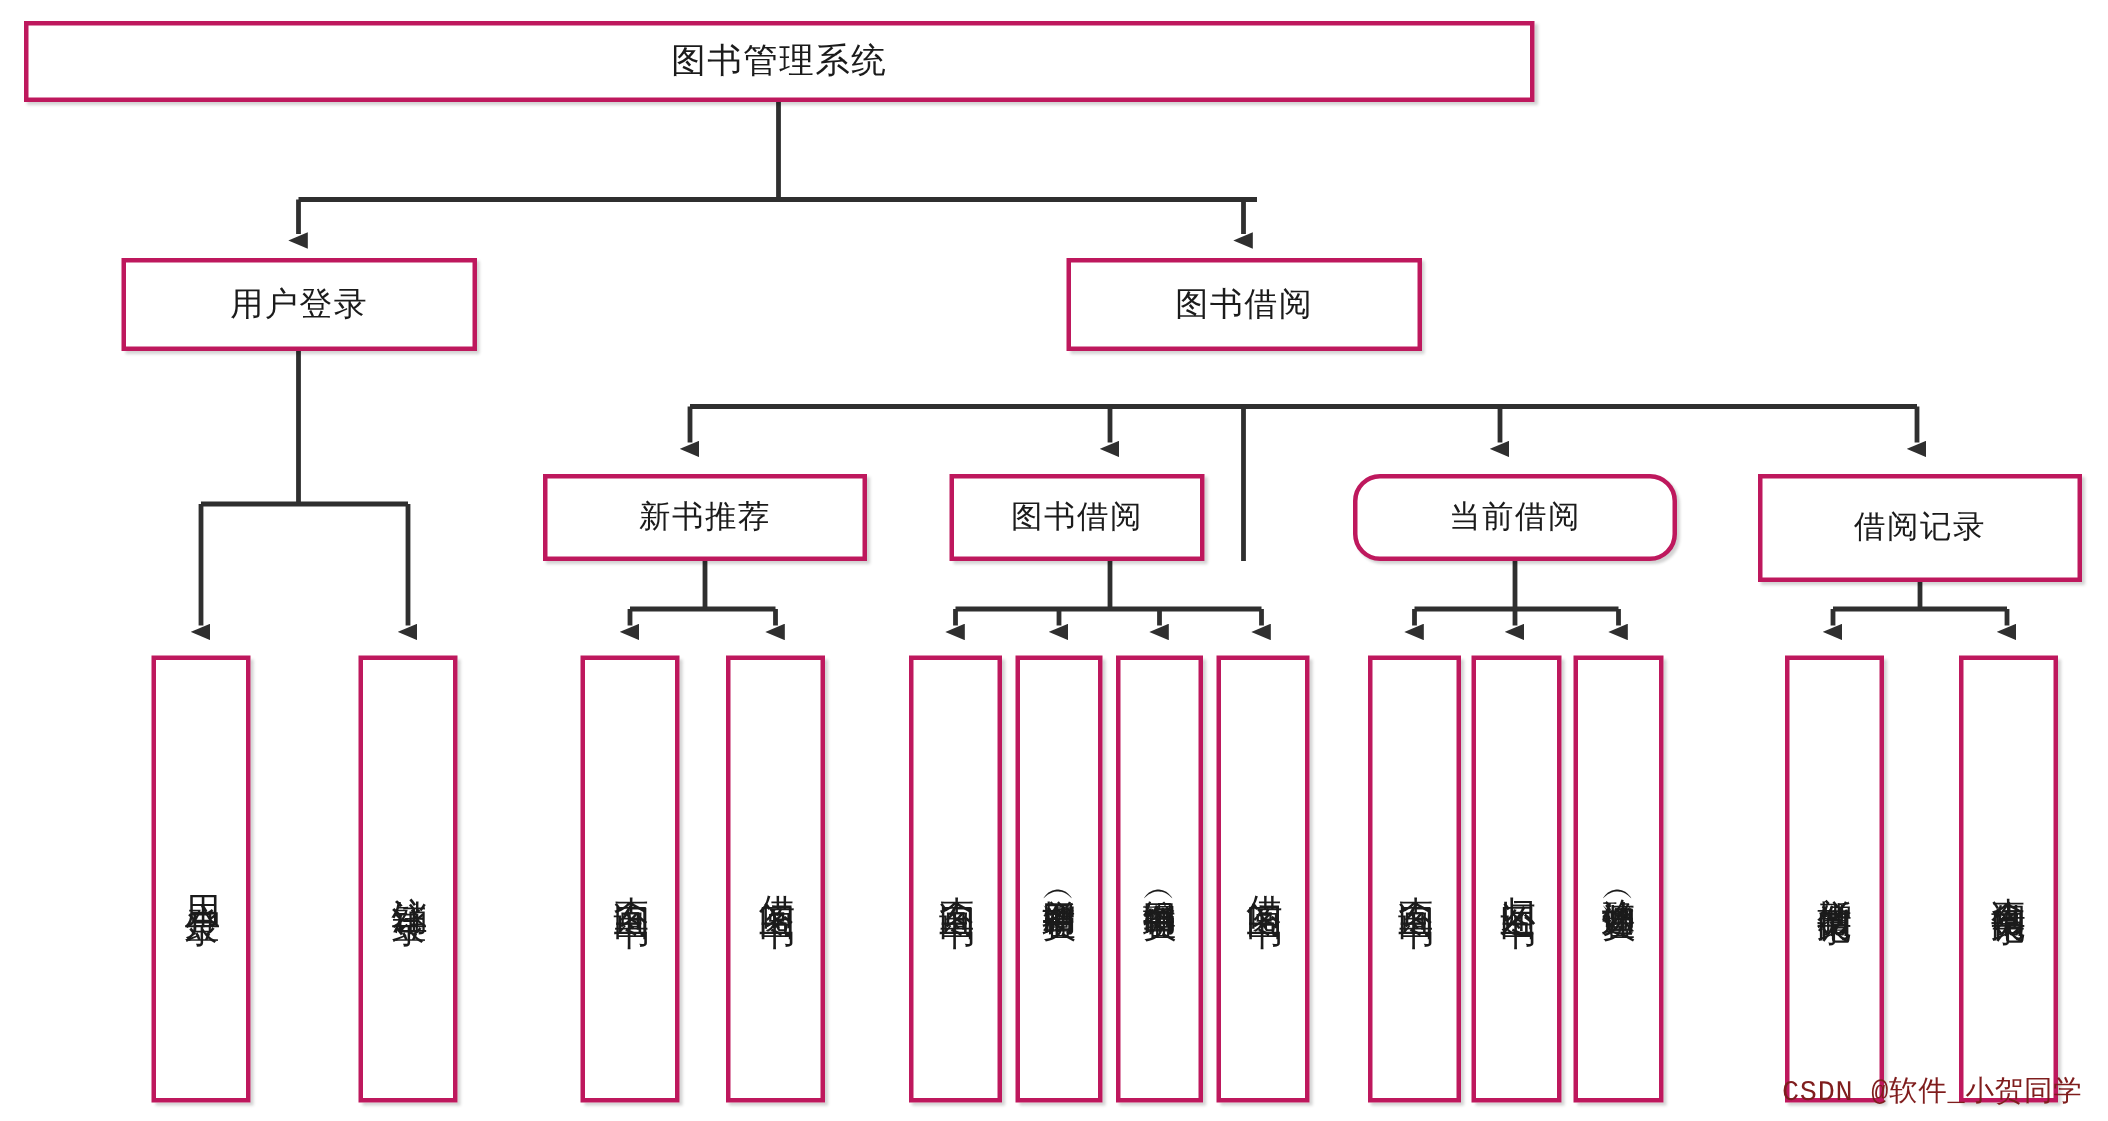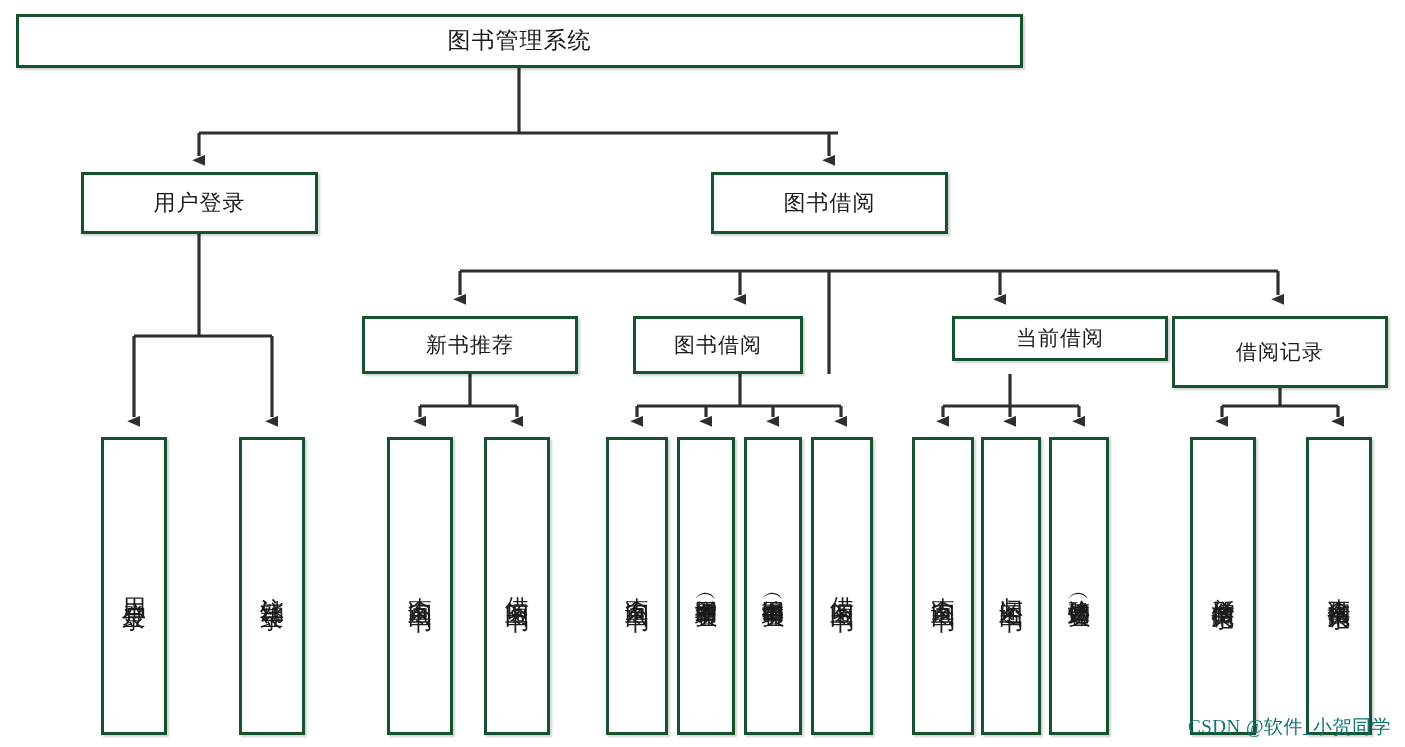--- a/index.html
+++ b/index.html
@@ -18,21 +18,21 @@
     position:absolute;
     left:0; top:0;
     width:1405px;
     height:747px;
     pointer-events:none;
   }
   .node{
     position:absolute;
     box-sizing:border-box;
     background:#ffffff;
-    border:3px solid #14532d;
+    border:3px solid #be185d;
     box-shadow:2px 2px 2px rgba(0,0,0,0.18);
     display:flex;
     align-items:center;
     justify-content:center;
     z-index:2;
   }
   .node .label{
     font-size:22px;
     line-height:1.18;
     letter-spacing:1px;
@@ -55,25 +55,25 @@
     line-height:1.0;
     letter-spacing:4px;
     white-space:nowrap;
     max-height:282px;
   }
   .watermark{
     position:absolute;
     left:1188px;
     top:714px;
     font-size:19px;
-    color:#0f766e;
+    color:#7f1d1d;
     letter-spacing:0.5px;
     white-space:nowrap;
     z-index:5;
-    font-family:Liberation Serif, serif;
+    font-family:Liberation Mono, monospace;
   }
 </style>
 </head>
 <body>
 
 <div id="canvas">
 
   <svg id="edges" viewBox="0 0 1405 747">
     <defs>
       <marker id="arrow" markerWidth="11" markerHeight="13" refX="1.2" refY="6.2" orient="auto" markerUnits="userSpaceOnUse">
@@ -134,21 +134,21 @@
   <div class="node lvl2" style="left:711px;top:172px;width:237px;height:62px;">
     <span class="label">图书借阅</span>
   </div>
 
   <div class="node lvl3" style="left:362px;top:316px;width:216px;height:58px;">
     <span class="label">新书推荐</span>
   </div>
   <div class="node lvl3" style="left:633px;top:316px;width:170px;height:58px;">
     <span class="label">图书借阅</span>
   </div>
-  <div class="node lvl3" style="left:952px;top:316px;width:216px;height:45px;">
+  <div class="node lvl3" style="left:902px;top:316px;width:216px;height:58px;border-radius:18px;">
     <span class="label">当前借阅</span>
   </div>
   <div class="node lvl3" style="left:1172px;top:316px;width:216px;height:72px;">
     <span class="label">借阅记录</span>
   </div>
 
   <div class="node leaf" style="left:101px;top:437px;width:66px;height:298px;">
     <span class="label">用户登录</span>
   </div>
   <div class="node leaf" style="left:239px;top:437px;width:66px;height:298px;">

